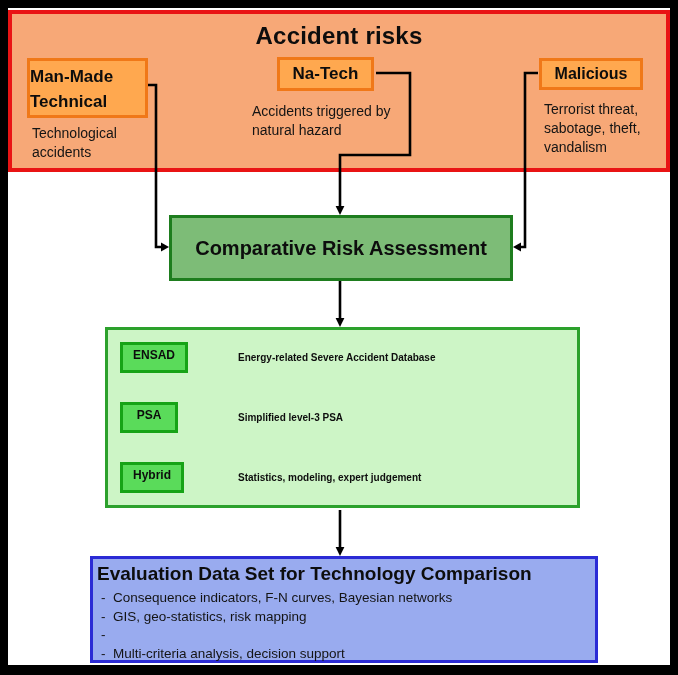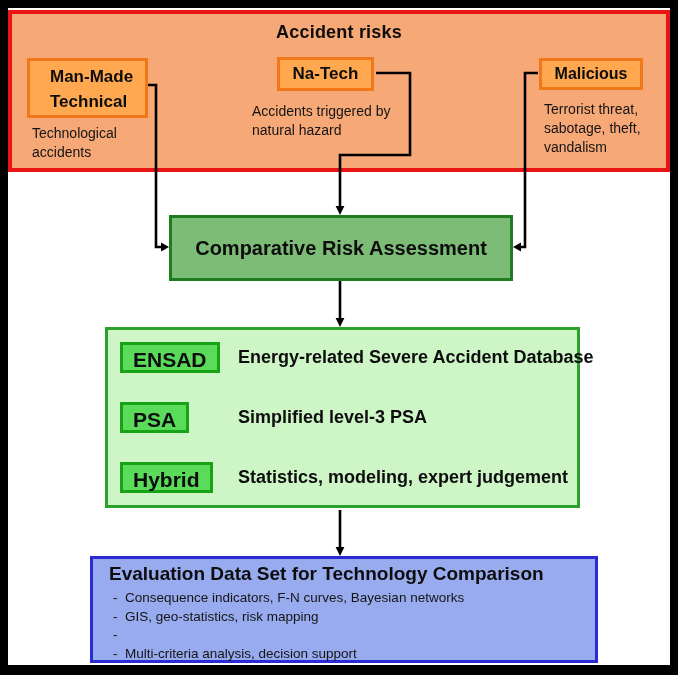--- a/index.html
+++ b/index.html
@@ -12,28 +12,28 @@
     position:absolute;left:8px;top:8px;width:662px;height:657px;
     background:#ffffff;
   }
   
   .risk-section{
     position:absolute;left:0px;top:2px;width:662px;height:162px;
     background:#F7A877;border:4px solid #E91414;
   }
   .risk-title{
     position:absolute;left:0;right:0;top:8px;text-align:center;
-    font-size:18px;font-weight:bold;color:#0d0d0d;letter-spacing:.2px;
+    font-size:24px;font-weight:bold;color:#0d0d0d;letter-spacing:.2px;
   }
   .risk-box{
     position:absolute;background:#FFA84F;border:3px solid #F07818;
     font-weight:bold;color:#0d0d0d;
   }
   .risk-box.manmade{left:15px;top:44px;width:121px;height:60px;
-    font-size:17px;line-height:25px;padding:3px 0 0 20px;white-space:pre-line;}
+    font-size:17px;line-height:25px;padding:3px 0 0 0;white-space:pre-line;}
   .risk-box.natech{left:265px;top:43px;width:97px;height:34px;
     font-size:17px;line-height:28px;text-align:center;}
   .risk-box.malicious{left:527px;top:44px;width:104px;height:32px;
     font-size:16px;line-height:26px;text-align:center;}
   .risk-desc{
     position:absolute;font-size:14px;color:#141414;line-height:19px;
   }
   .risk-desc.d1{left:20px;top:110px;width:140px;}
   .risk-desc.d2{left:240px;top:88px;width:175px;}
   .risk-desc.d3{left:532px;top:86px;width:130px;}
@@ -48,31 +48,31 @@
   .methods-panel{
     position:absolute;left:97px;top:319px;width:475px;height:181px;
     background:#CDF5C6;border:3px solid #2CA12C;
   }
   .method-row{position:absolute;left:12px;right:8px;height:31px;}
   .method-row.r0{top:12px;}
   .method-row.r1{top:72px;}
   .method-row.r2{top:132px;}
   .method-tag{
     display:inline-block;background:#5ADB5A;border:3px solid #16A316;
-    font-size:21px;font-weight:bold;color:#0d0d0d;
+    font-size:12px;font-weight:bold;color:#0d0d0d;
     padding:3px 10px 0 10px;height:31px;min-width:58px;text-align:center;
   }
   .method-desc{
     position:absolute;left:118px;top:0;height:31px;line-height:31px;
-    font-size:18px;font-weight:bold;color:#0d0d0d;white-space:nowrap;
+    font-size:10px;font-weight:bold;color:#0d0d0d;white-space:nowrap;
   }
   
   .eval-box{
     position:absolute;left:82px;top:548px;width:508px;height:107px;
-    background:#99ABEF;border:3px solid #2B2BD5;padding:4px 16px;
+    background:#99ABEF;border:3px solid #2B2BD5;padding:4px 4px;
   }
   .eval-title{font-size:19px;font-weight:bold;color:#0d0d0d;margin:0 0 4px 0;}
   .eval-bullet{display:flex;font-size:13.5px;color:#141414;line-height:18.5px;}
   .eval-dash{width:16px;padding-left:4px;flex:none;}
   
   .connectors{position:absolute;left:0;top:0;width:678px;height:675px;pointer-events:none;}
 </style>
 </head>
 <body>
 

